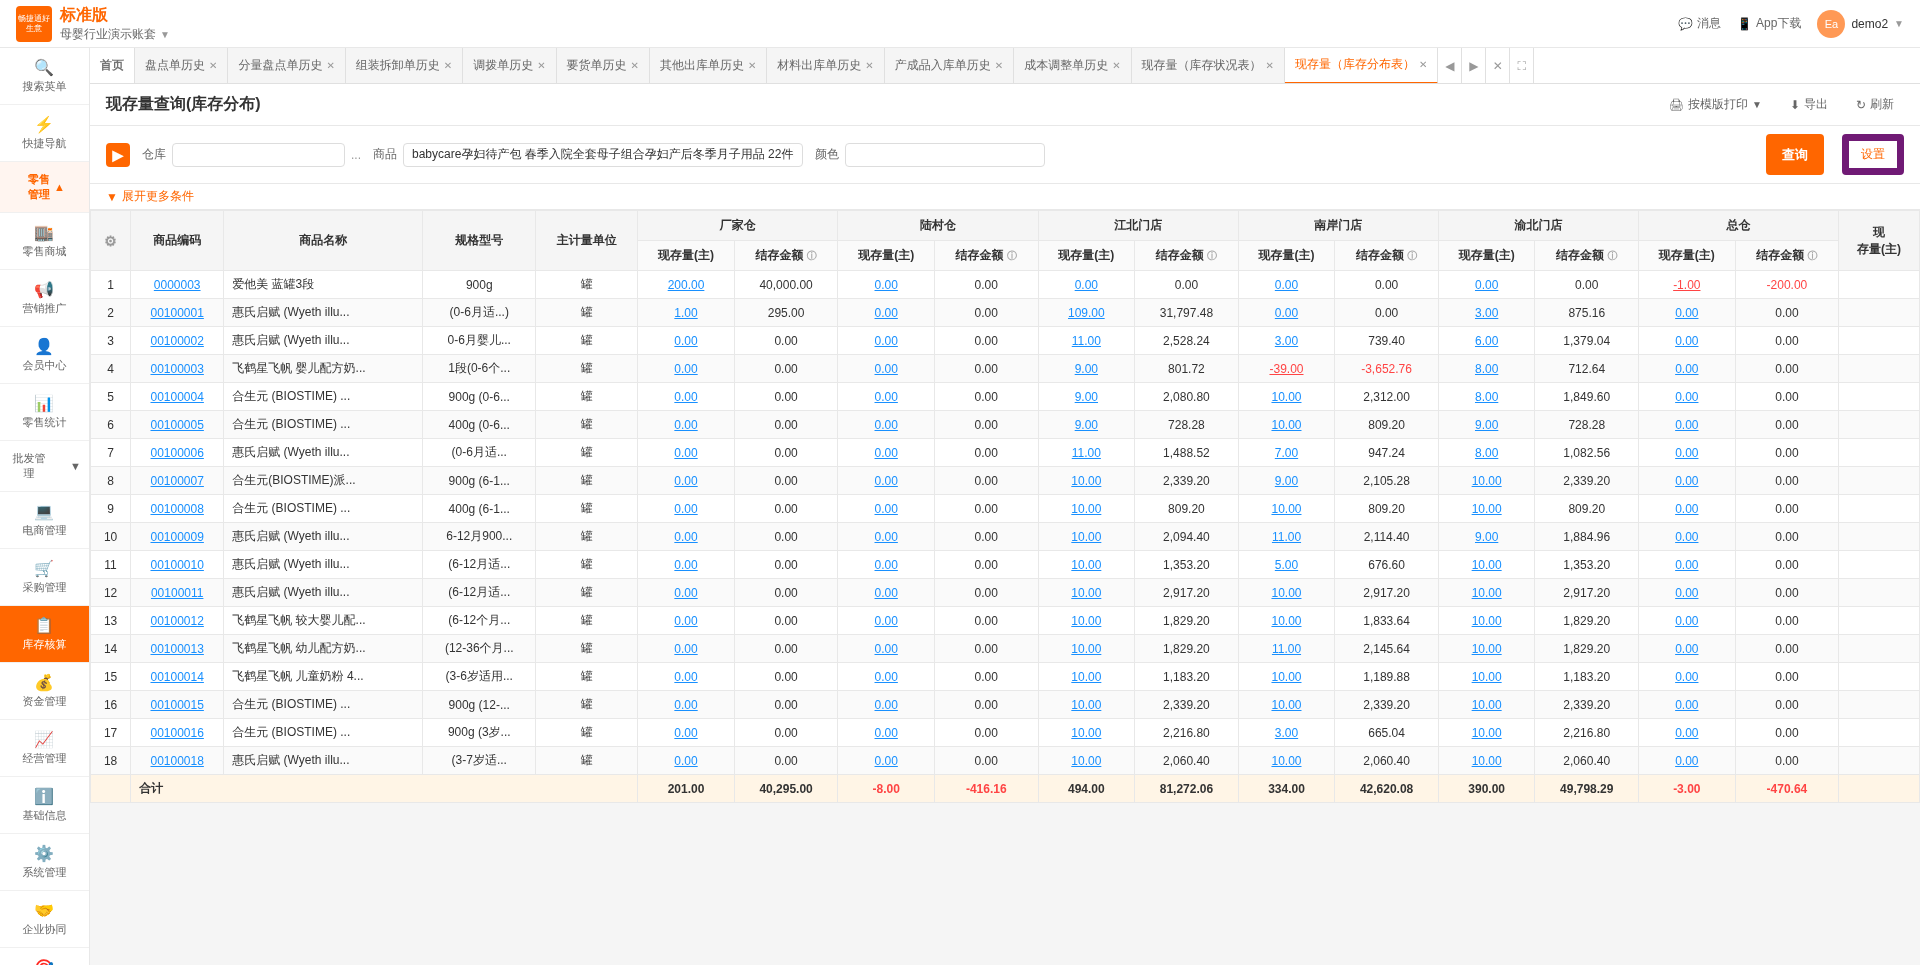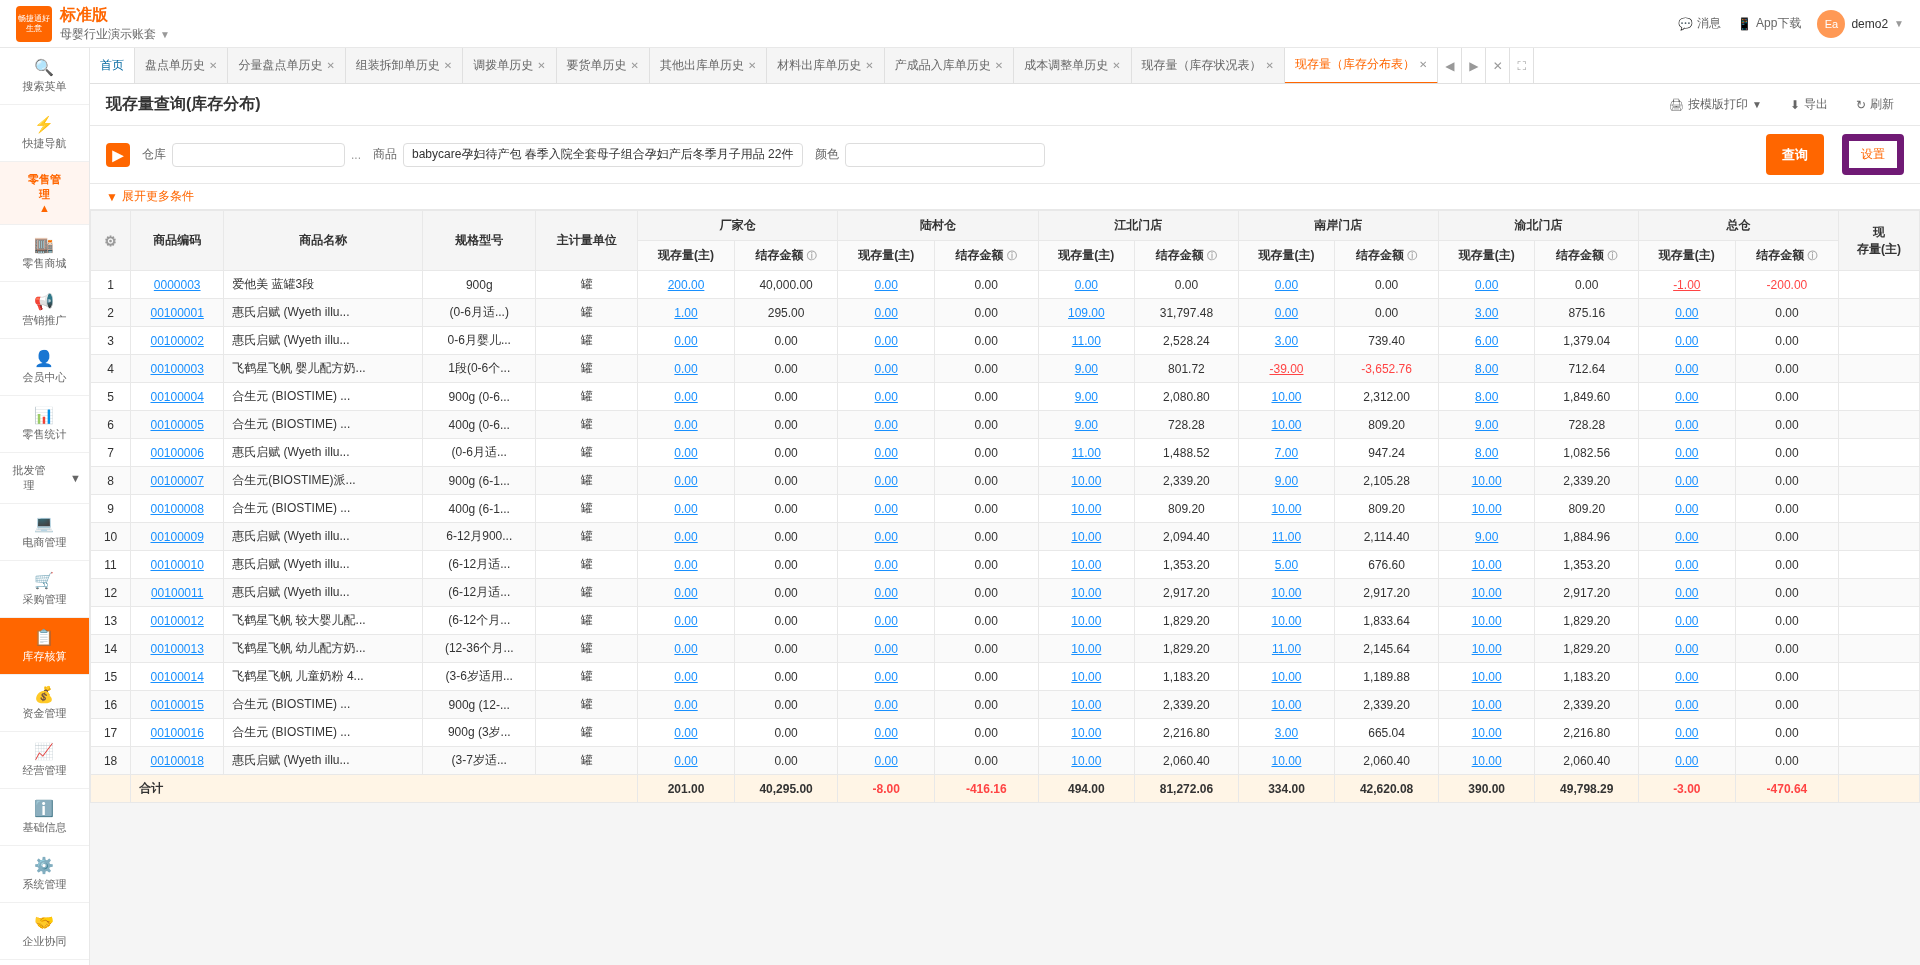--- a/index.html
+++ b/index.html
@@ -42,21 +42,21 @@
       align-items: center;
       padding: 0 10px;
       border-right: 1px solid #e0e0e0;
       white-space: nowrap;
       cursor: pointer;
       font-size: 12px;
       color: #666;
       background: #f5f5f5;
       gap: 4px;
     }
-    .tab-item.home { background: #fff; color: #0369a1; font-weight: normal; }
+    .tab-item.home { background: #fff; color: #737373; font-weight: bold; }
     .tab-item.active { background: #fff; color: #ff6600; }
     .tab-close { color: #999; font-size: 10px; cursor: pointer; }
     .tab-nav-btn {
       width: 24px;
       height: 36px;
       display: flex;
       align-items: center;
       justify-content: center;
       cursor: pointer;
       color: #999;
@@ -256,21 +256,21 @@
 
 <div class="sidebar">
   <div class="sidebar-item">
     <span class="sidebar-icon">🔍</span>
     <span>搜索英单</span>
   </div>
   <div class="sidebar-item">
     <span class="sidebar-icon">⚡</span>
     <span>快捷导航</span>
   </div>
-  <div class="sidebar-item" style="background:#fff5f0;color:#ff6600;font-weight:bold;flex-direction:column;justify-content:space-between;padding:10px 24px;">
+  <div class="sidebar-item" style="background:#fff5f0;color:#ff6600;font-weight:bold;flex-direction:row;justify-content:space-between;padding:10px 24px;">
     <span>零售管理</span>
     <span>▲</span>
   </div>
   <div class="sidebar-item">
     <span class="sidebar-icon">🏬</span>
     <span>零售商城</span>
   </div>
   <div class="sidebar-item">
     <span class="sidebar-icon">📢</span>
     <span>营销推广</span>

